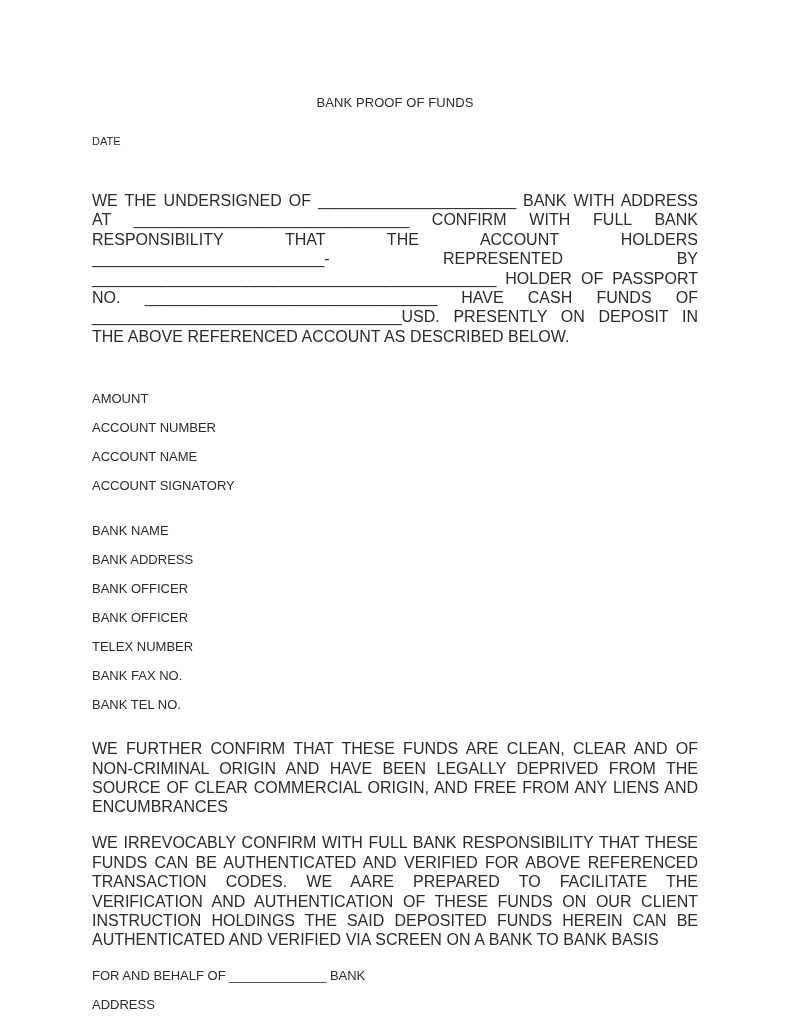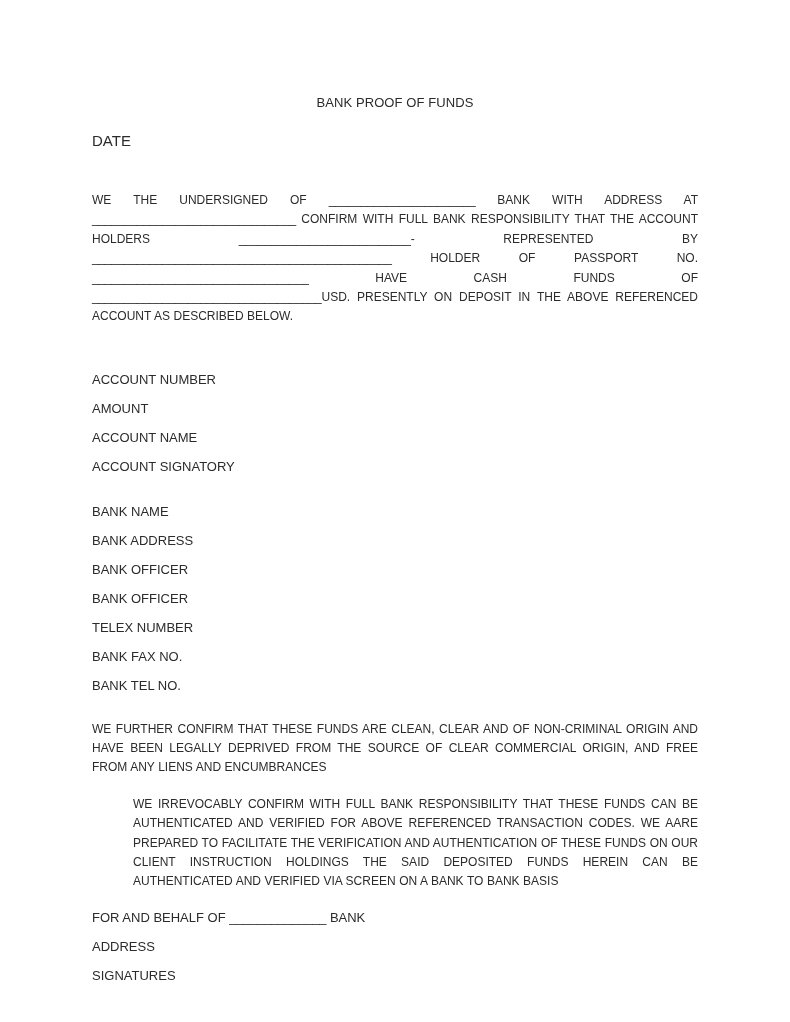--- a/index.html
+++ b/index.html
@@ -36,47 +36,46 @@
 
   .doc-title {
     text-align: center;
     font-size: 13px;
     letter-spacing: 0.1px;
     margin-top: 95px;
     line-height: 16px;
   }
 
   .date-label {
-    font-size: 15px;
+    font-size: 11px;
     margin-top: 22px;
     line-height: 16px;
   }
 
   
   .para {
-    font-size: 12px;
+    font-size: 16px;
     line-height: 19.4px;
     text-align: justify;
     text-justify: inter-word;
     word-spacing: 0.2px;
   }
 
   .para-opening {
     margin-top: 42px;
   }
 
   .para-further {
     margin-top: 26px;
     line-height: 19.3px;
   }
 
   .para-irrevocable {
     margin-top: 17px;
     line-height: 19.4px;
-    margin-left: 41px;
   }
 
   
   .blank {
     white-space: pre;
     letter-spacing: -0.3px;
   }
 
   .field-list {
     margin: 0;
@@ -117,22 +116,22 @@
 <div class="page">
   <div class="content">
 
     <div class="doc-title">BANK PROOF OF FUNDS</div>
 
     <div class="date-label">DATE</div>
 
     <p class="para para-opening"><span>WE THE UNDERSIGNED OF </span><span class="blank">_______________________</span><span> BANK WITH ADDRESS AT </span><span class="blank">________________________________</span><span> CONFIRM WITH FULL BANK RESPONSIBILITY THAT THE ACCOUNT HOLDERS </span><span class="blank">___________________________</span><span>- REPRESENTED BY </span><span class="blank">_______________________________________________</span><span> HOLDER OF PASSPORT NO. </span><span class="blank">__________________________________</span><span> HAVE CASH FUNDS OF </span><span class="blank">____________________________________</span><span>USD. PRESENTLY ON DEPOSIT IN THE ABOVE REFERENCED ACCOUNT AS DESCRIBED BELOW.</span></p>
 
     <ul class="field-list group-amount">
+      <li>AMOUNT</li>
       <li>ACCOUNT NUMBER</li>
-      <li>AMOUNT</li>
       <li>ACCOUNT NAME</li>
       <li>ACCOUNT SIGNATORY</li>
     </ul>
 
     <ul class="field-list group-bank">
       <li>BANK NAME</li>
       <li>BANK ADDRESS</li>
       <li>BANK OFFICER</li>
       <li>BANK OFFICER</li>
       <li>TELEX NUMBER</li>

